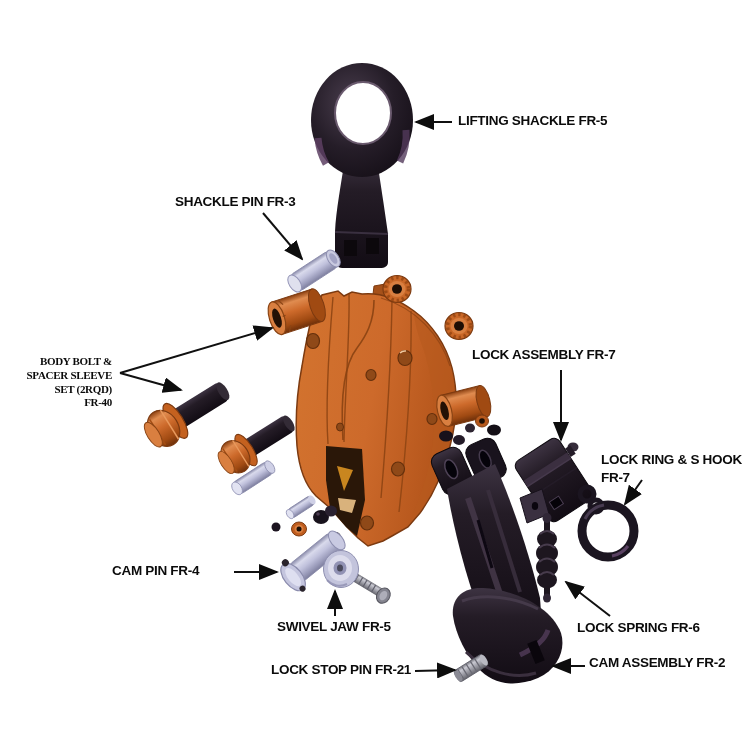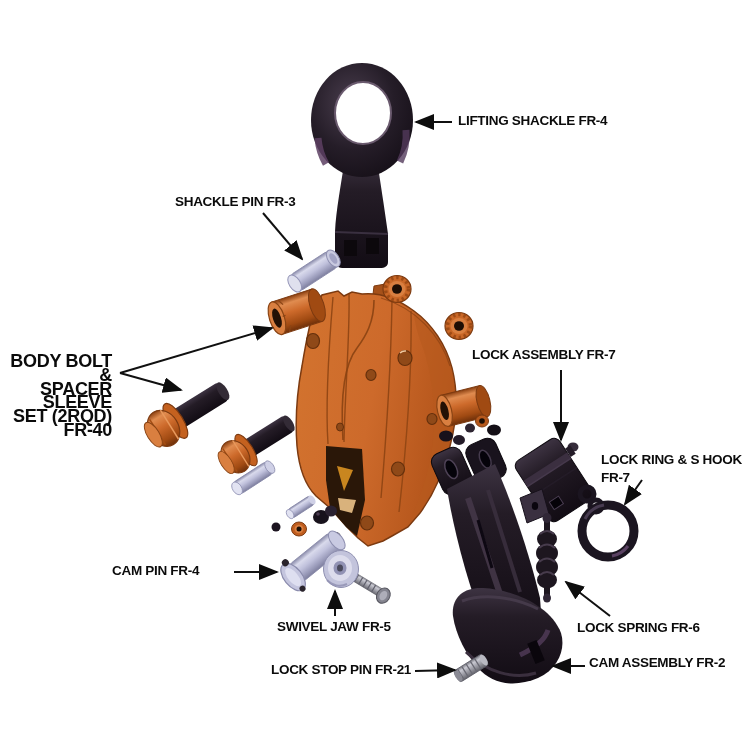--- a/index.html
+++ b/index.html
@@ -11,22 +11,22 @@
   .stage svg { position:absolute; left:0; top:0; }
   .lbl {
     position:absolute;
     font-family:"Liberation Sans", sans-serif;
     font-weight:bold; font-size:13.5px; line-height:14px;
     letter-spacing:-0.3px; color:#0b0b0b; white-space:nowrap;
   }
   .lbl-block {
     position:absolute; left:2px; top:355px; width:110px;
     text-align:right;
-    font-family:Liberation Sans, sans-serif;
-    font-weight:bold; font-size:18px; line-height:13.8px;
+    font-family:Liberation Serif, serif;
+    font-weight:bold; font-size:11px; line-height:13.8px;
     letter-spacing:-0.3px; color:#0b0b0b;
   }
 </style>
 </head>
 <body>
 
 <div class="stage">
 
 <svg width="744" height="744" viewBox="0 0 744 744">
   <defs>
@@ -295,21 +295,21 @@
     <line x1="561" y1="370" x2="561" y2="440" marker-end="url(#ah)"></line>
     <line x1="642" y1="480" x2="625" y2="504" marker-end="url(#ah)"></line>
     <line x1="234" y1="572" x2="277" y2="572" marker-end="url(#ah)"></line>
     <line x1="335" y1="616" x2="335" y2="591" marker-end="url(#ah)"></line>
     <line x1="610" y1="616" x2="566" y2="582" marker-end="url(#ah)"></line>
     <line x1="585" y1="666" x2="553" y2="666" marker-end="url(#ah)"></line>
     <line x1="415" y1="671" x2="455" y2="670" marker-end="url(#ah)"></line>
   </g>
 </svg>
 
-<div class="lbl" style="left:458px; top:114px">LIFTING SHACKLE FR-4</div>
+<div class="lbl" style="left:458px; top:114px">LIFTING SHACKLE FR-5</div>
 <div class="lbl" style="left:175px; top:195px">SHACKLE PIN FR-3</div>
 
 <div class="lbl-block">
   <div>BODY BOLT &amp;</div>
   <div>SPACER SLEEVE</div>
   <div>SET (2RQD)</div>
   <div>FR-40</div>
 </div>
 
 <div class="lbl" style="left:472px; top:348px">LOCK ASSEMBLY FR-7</div>

